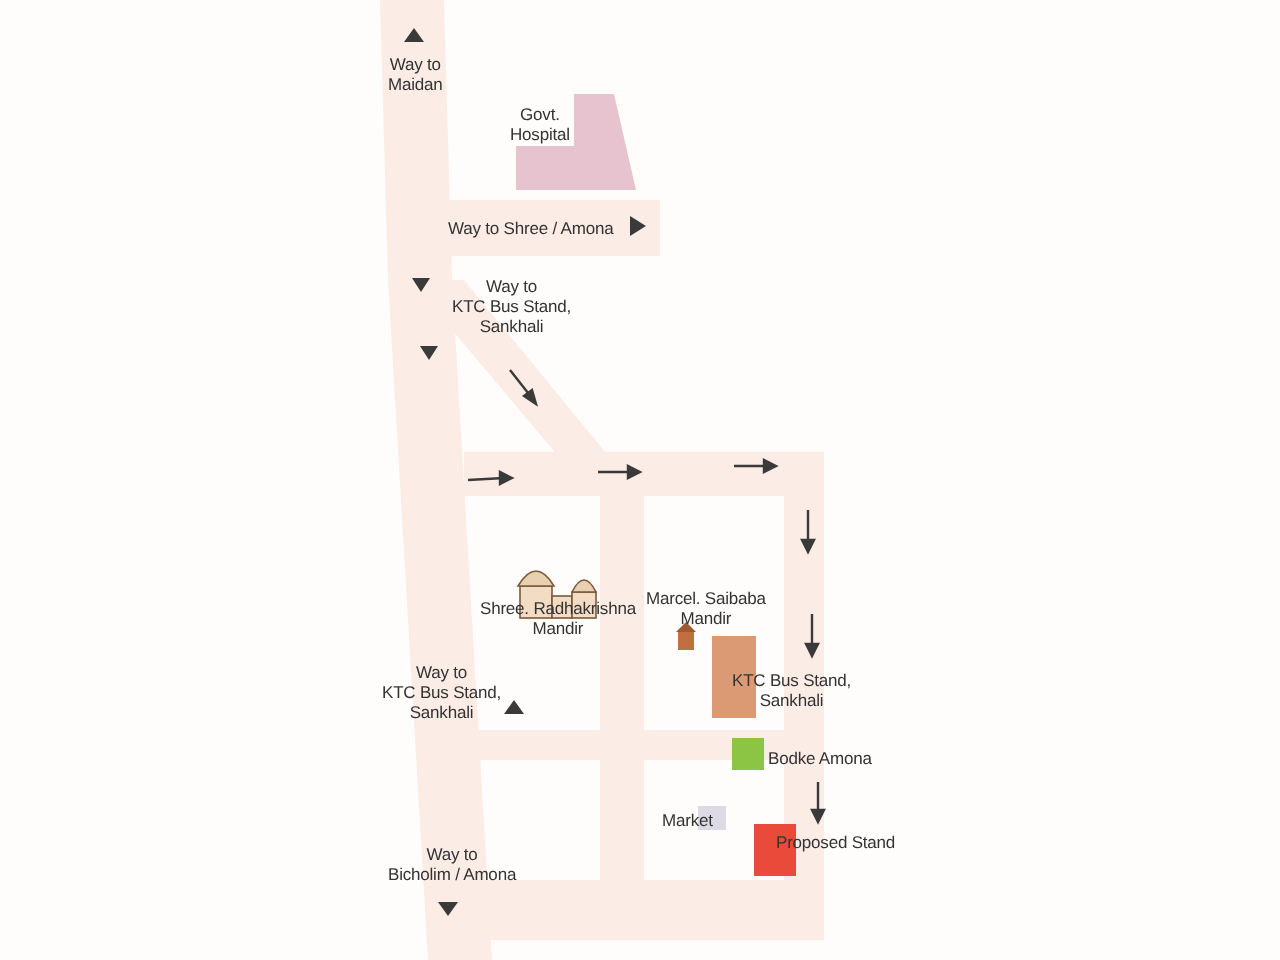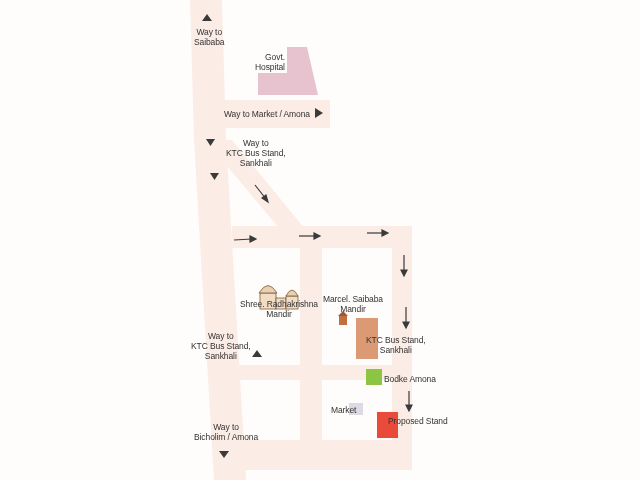--- a/index.html
+++ b/index.html
@@ -1,20 +1,20 @@
 <!DOCTYPE html>
 <html><head>
 <meta charset="utf-8">
 <style>
   * { margin:0; padding:0; box-sizing:border-box; }
   html, body { width:640px; height:480px; overflow:hidden; background:#fefdfb; }
   body { position:relative; font-family:"Liberation Sans", sans-serif; color:#2a2a2a; }
   .map { position:absolute; left:0; top:0; width:640px; height:420px; }
   .lbl { position:absolute; font-size:8.5px; line-height:10px; text-align:center; white-space:nowrap; color:#333; letter-spacing:-0.1px; }
-  .lbl.left { text-align:right; }
+  .lbl.left { text-align:center; }
 </style>
 </head>
 <body>
 
 <div class="map">
   <svg width="640" height="480" style="position:absolute;left:0;top:0">
     <g fill="#fbece6">
 
       <polygon points="190,0 222,0 226,140 246,480 214,480 194,140"></polygon>
 
@@ -72,27 +72,27 @@
       <path d="M338,316 L343,311 L348,316 Z" fill="#a05a30"></path>
     </g>
     <rect x="356" y="318" width="22" height="41" fill="#dc9a74"></rect>
     <rect x="366" y="369" width="16" height="16" fill="#8cc444"></rect>
     <rect x="349" y="403" width="14" height="12" fill="#dcdae4"></rect>
     <rect x="377" y="412" width="21" height="26" fill="#ea4a3a"></rect>
   </svg>
 
   <div class="lbl" style="left:194px;top:27px">
     <div>Way to</div>
-      <div>Saibaba</div>
+      <div>Maidan</div>
   </div>
   <div class="lbl left" style="left:255px;top:52px">
     <div>Govt.</div>
       <div>Hospital</div>
   </div>
-  <div class="lbl" style="left:224px;top:109px">Way to Market / Amona</div>
+  <div class="lbl" style="left:224px;top:109px">Way to Shree / Amona</div>
   <div class="lbl" style="left:226px;top:138px">
     <div>Way to</div>
       <div>KTC Bus Stand,</div>
       <div>Sankhali</div>
   </div>
   <div class="lbl" style="left:240px;top:299px">
     <div>Shree. Radhakrishna</div>
       <div>Mandir</div>
   </div>
   <div class="lbl" style="left:323px;top:294px">

